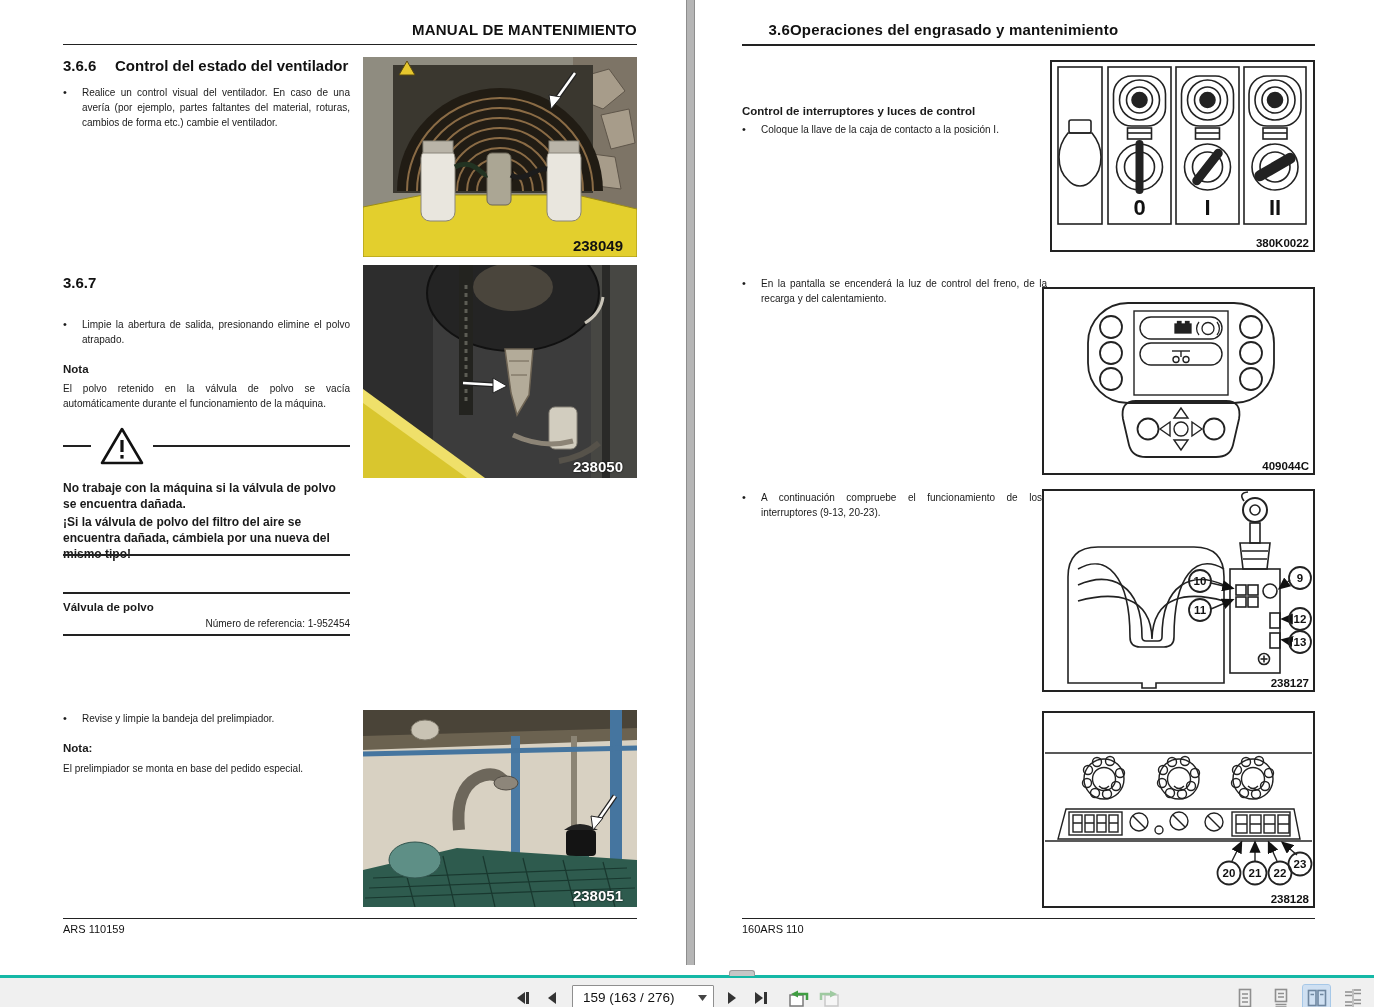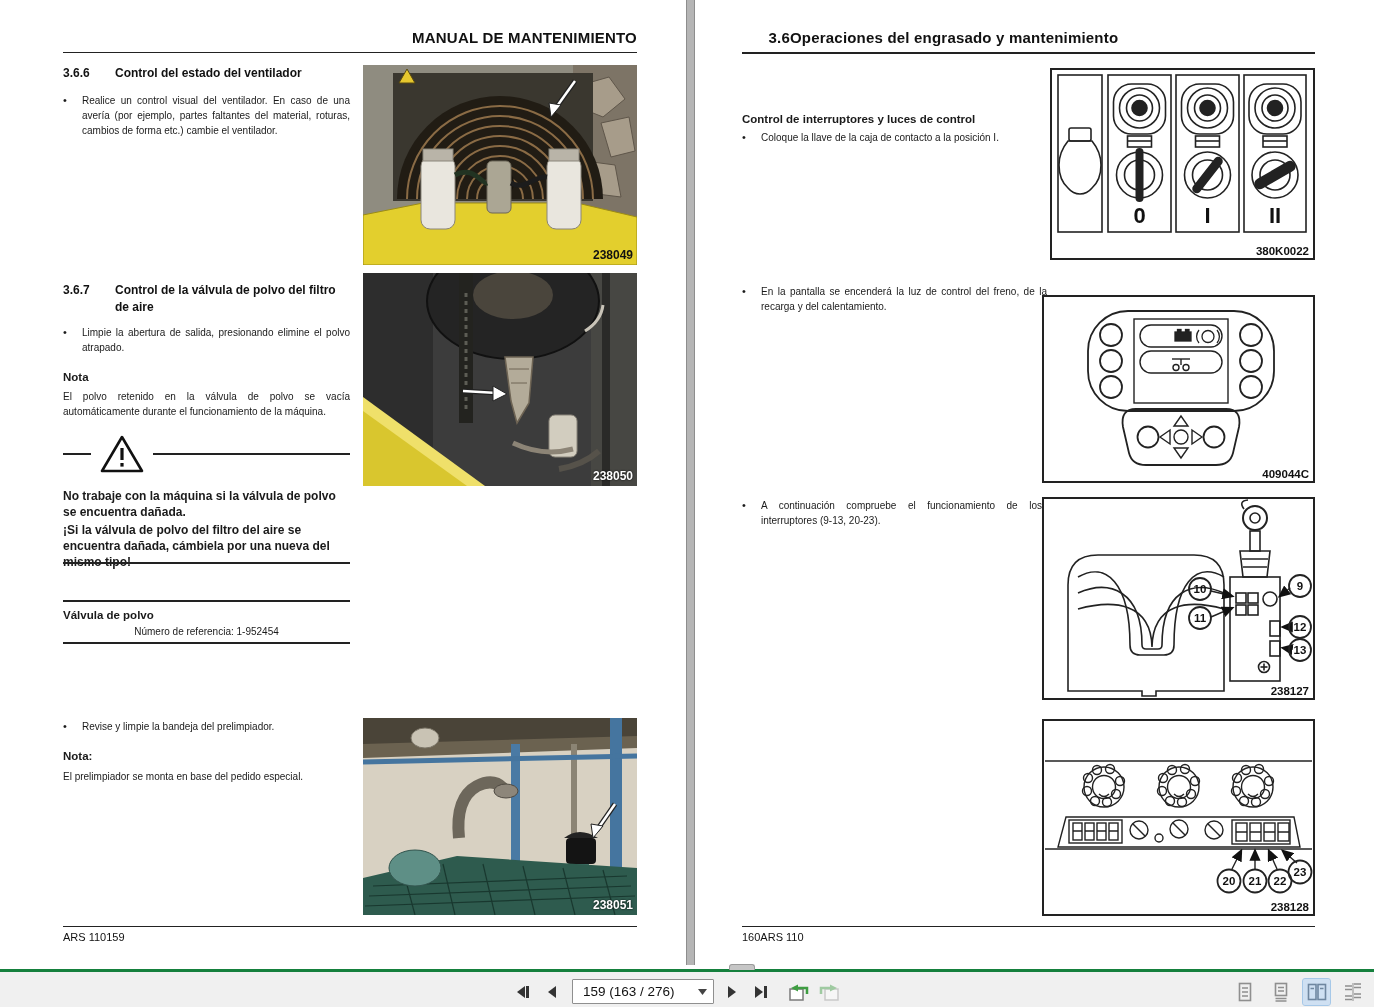--- a/index.html
+++ b/index.html
@@ -2,59 +2,59 @@
 <html><head>
 <meta charset="utf-8">
 <style>
   * { box-sizing: border-box; }
   html,body { margin:0; padding:0; }
   body {
     width:1374px; height:1007px; position:relative; overflow:hidden;
     background:#ffffff; font-family:"Liberation Sans", sans-serif; color:#1a1a1a;
   }
   .doc-area { position:absolute; left:0; top:0; width:1374px; height:965px; background:#fff; }
-  .page { position:absolute; top:0; height:773px; background:#fff;margin-top:8px; }
+  .page { position:absolute; top:0; height:773px; background:#fff; }
   #page-left  { left:10px;  width:676px; }
   #page-right { left:695px; width:679px; }
   .splitter {
     position:absolute; left:686px; top:0; width:9px; height:965px;
     background:#b5b5b5; border-left:1px solid #8d8d8d; border-right:1px solid #8d8d8d;
   }
   
   .pg-header { position:absolute; top:21px; font-weight:bold; font-size:15px; color:#111; letter-spacing:.2px; }
   .rule { position:absolute; border-top:2px solid #222; height:0; }
   .thinrule { position:absolute; border-top:1.5px solid #222; height:0; }
-  .sec-head { position:absolute; display:flex; font-weight:bold; font-size:12px; line-height:17px; color:#111; }
+  .sec-head { position:absolute; display:flex; font-weight:bold; font-size:15px; line-height:17px; color:#111; }
   .sec-num { width:52px; flex:none; }
   .body-text { font-size:10px; line-height:15px; text-align:justify; }
   .bullet { position:absolute; display:flex; }
   .bullet .dot { width:19px; flex:none; font-size:11px; padding-top:1px; }
   .boldlabel { position:absolute; font-weight:bold; font-size:11.5px; }
   .warn-text { position:absolute; font-weight:bold; font-size:12px; line-height:16px; text-align:left; }
   .footer-row { position:absolute; top:923px; display:flex; font-size:11px; color:#111; }
   
   .photo { position:absolute; overflow:hidden; background:#777; }
   .photo svg { display:block; }
-  .photo-code { position:absolute; right:4px; bottom:3px; font-weight:bold; font-size:12px; }
+  .photo-code { position:absolute; right:14px; bottom:3px; font-weight:bold; font-size:15px; }
   .code-dark { color:#111; }
   .code-light { color:#fff; text-shadow:0 0 2px #000; }
   
   .fig { position:absolute; border:2px solid #222; background:#fff; }
   .fig svg { display:block; }
   .fig text { font-family:"Liberation Sans", sans-serif; fill:#111; }
   .fig-code { position:absolute; right:4px; bottom:1px; font-weight:bold; font-size:11.5px; color:#111; background:#fff; padding-left:5px; }
   
   .warn-row { position:absolute; display:flex; align-items:center; }
   .warn-line-short { width:28px; border-top:2px solid #222; }
   .warn-line-long { flex:1; border-top:2px solid #222; }
   .warn-tri { margin:0 9px; }
   
   .toolbar {
-    position:absolute; left:0; bottom:0; width:1374px; height:38px;
-    background:#f0f0f0; border-top:3px solid #15803d;padding-left:15px;
+    position:absolute; left:0; bottom:0; width:1374px; height:32px;
+    background:#f0f0f0; border-top:3px solid #14b8a6;padding-left:15px;
   }
   .tab-handle {
     position:absolute; left:729px; top:-8px; width:26px; height:6px;
     background:#c6c6c6; border:1px solid #9a9a9a; border-bottom:none; border-radius:3px 3px 0 0;
   }
   .nav { position:absolute; left:512px; top:7px; display:flex; align-items:center; }
   .nav-btn { width:22px; height:24px; display:flex; align-items:center; justify-content:center; cursor:pointer; margin-right:7px; }
   .page-box {
     width:142px; height:25px; background:#fff; border:1px solid #8f8f8f; border-radius:1px;
     display:flex; align-items:center; justify-content:space-between;
@@ -123,21 +123,20 @@
           <line x1="212" y1="16" x2="192" y2="44" stroke="#222" stroke-width="5"></line>
           <line x1="212" y1="16" x2="192" y2="44" stroke="#fff" stroke-width="2.5"></line>
           <polygon points="188,52 198,40 186,38" fill="#fff" stroke="#222" stroke-width="1"></polygon>
         </g>
       </svg>
       <span class="photo-code code-dark">238049</span>
     </div>
 
     <div class="sec-head" style="top:274px; left:53px; width:290px;">
       <span class="sec-num">3.6.7</span>
-      <span style="width:232px;">Control de la válvula de polvo del filtro de aire</span>
     </div>
     <div class="bullet" style="top:317px; left:53px; width:287px;">
       <span class="dot">•</span>
       <span class="body-text">Limpie la abertura de salida, presionando elimine el polvo atrapado.</span>
     </div>
     <div class="boldlabel" style="top:363px; left:53px;">Nota</div>
     <div class="body-text" style="position:absolute; top:381px; left:53px; width:287px;">El polvo retenido en la válvula de polvo se vacía automáticamente durante el funcionamiento de la máquina.</div>
 
     <div class="warn-row" style="top:426px; left:53px; width:287px;">
       <span class="warn-line-short"></span>
@@ -147,21 +146,21 @@
         <rect x="20.4" y="29" width="3.2" height="3.6" fill="#111"></rect>
       </svg>
       <span class="warn-line-long"></span>
     </div>
     <div class="warn-text" style="top:514px; left:53px; width:287px;">¡Si la válvula de polvo del filtro del aire se encuentra dañada, cámbiela por una nueva del mismo tipo!</div>
     <div class="warn-text" style="top:480px; left:53px; width:287px;">No trabaje con la máquina si la válvula de polvo se encuentra dañada.</div>
     <div class="rule" style="top:554px; left:53px; width:287px;"></div>
 
     <div class="rule" style="top:592px; left:53px; width:287px;"></div>
     <div class="boldlabel" style="top:601px; left:53px;">Válvula de polvo</div>
-    <div class="body-text" style="position:absolute; top:616px; left:53px; width:287px; text-align:center;">Número de referencia: 1-952454</div>
+    <div class="body-text" style="position:absolute; top:616px; left:53px; width:287px; text-align:right;">Número de referencia: 1-952454</div>
     <div class="rule" style="top:634px; left:53px; width:287px;"></div>
 
     <div class="photo" style="left:353px; top:265px; width:274px; height:213px;">
       <svg width="274" height="213" viewBox="0 0 274 213">
         <rect width="274" height="213" fill="#3c3c3c"></rect>
         <rect x="0" y="0" width="70" height="213" fill="#2d2d2d"></rect>
         <rect x="228" y="0" width="46" height="213" fill="#474743"></rect>
         <rect x="239" y="0" width="8" height="213" fill="#2a2a28"></rect>
         <g>
           <ellipse cx="150" cy="28" rx="86" ry="58" fill="#242424" stroke="#111" stroke-width="2"></ellipse>

